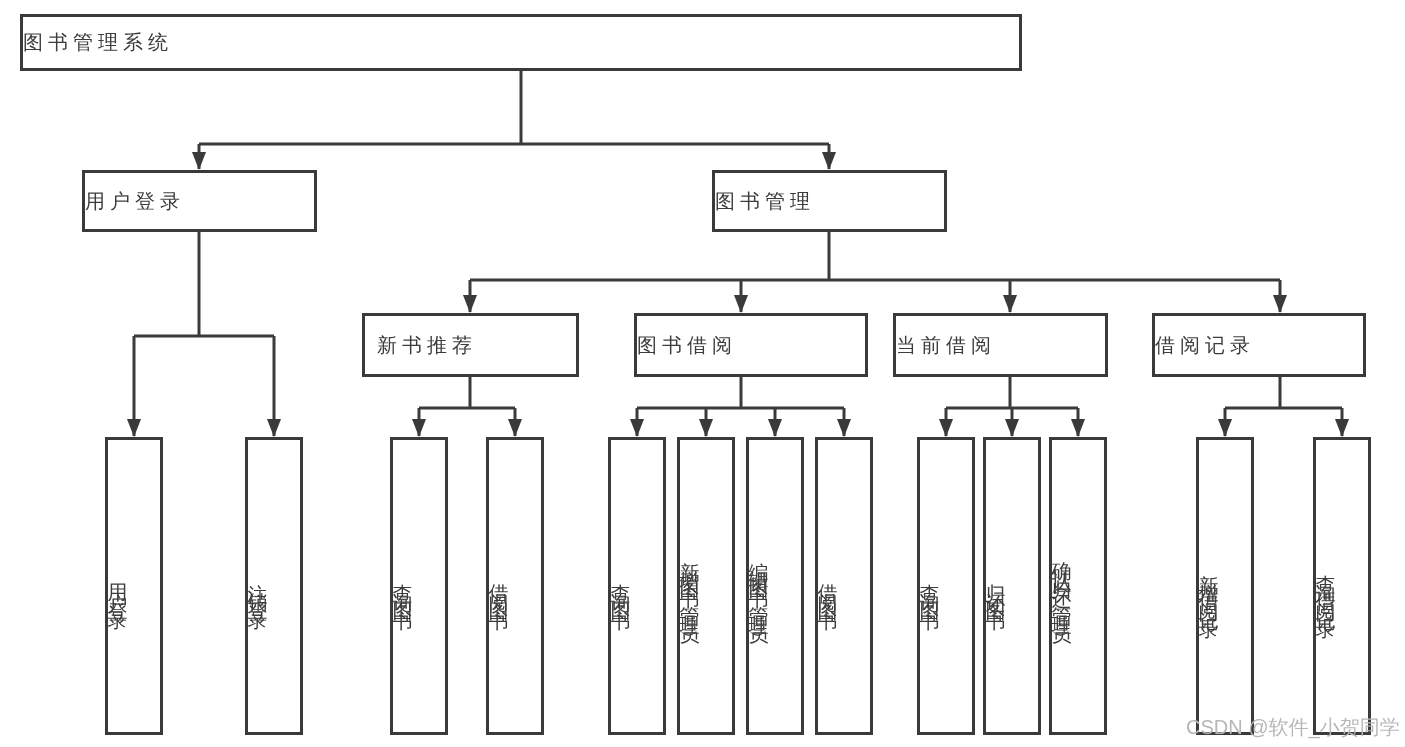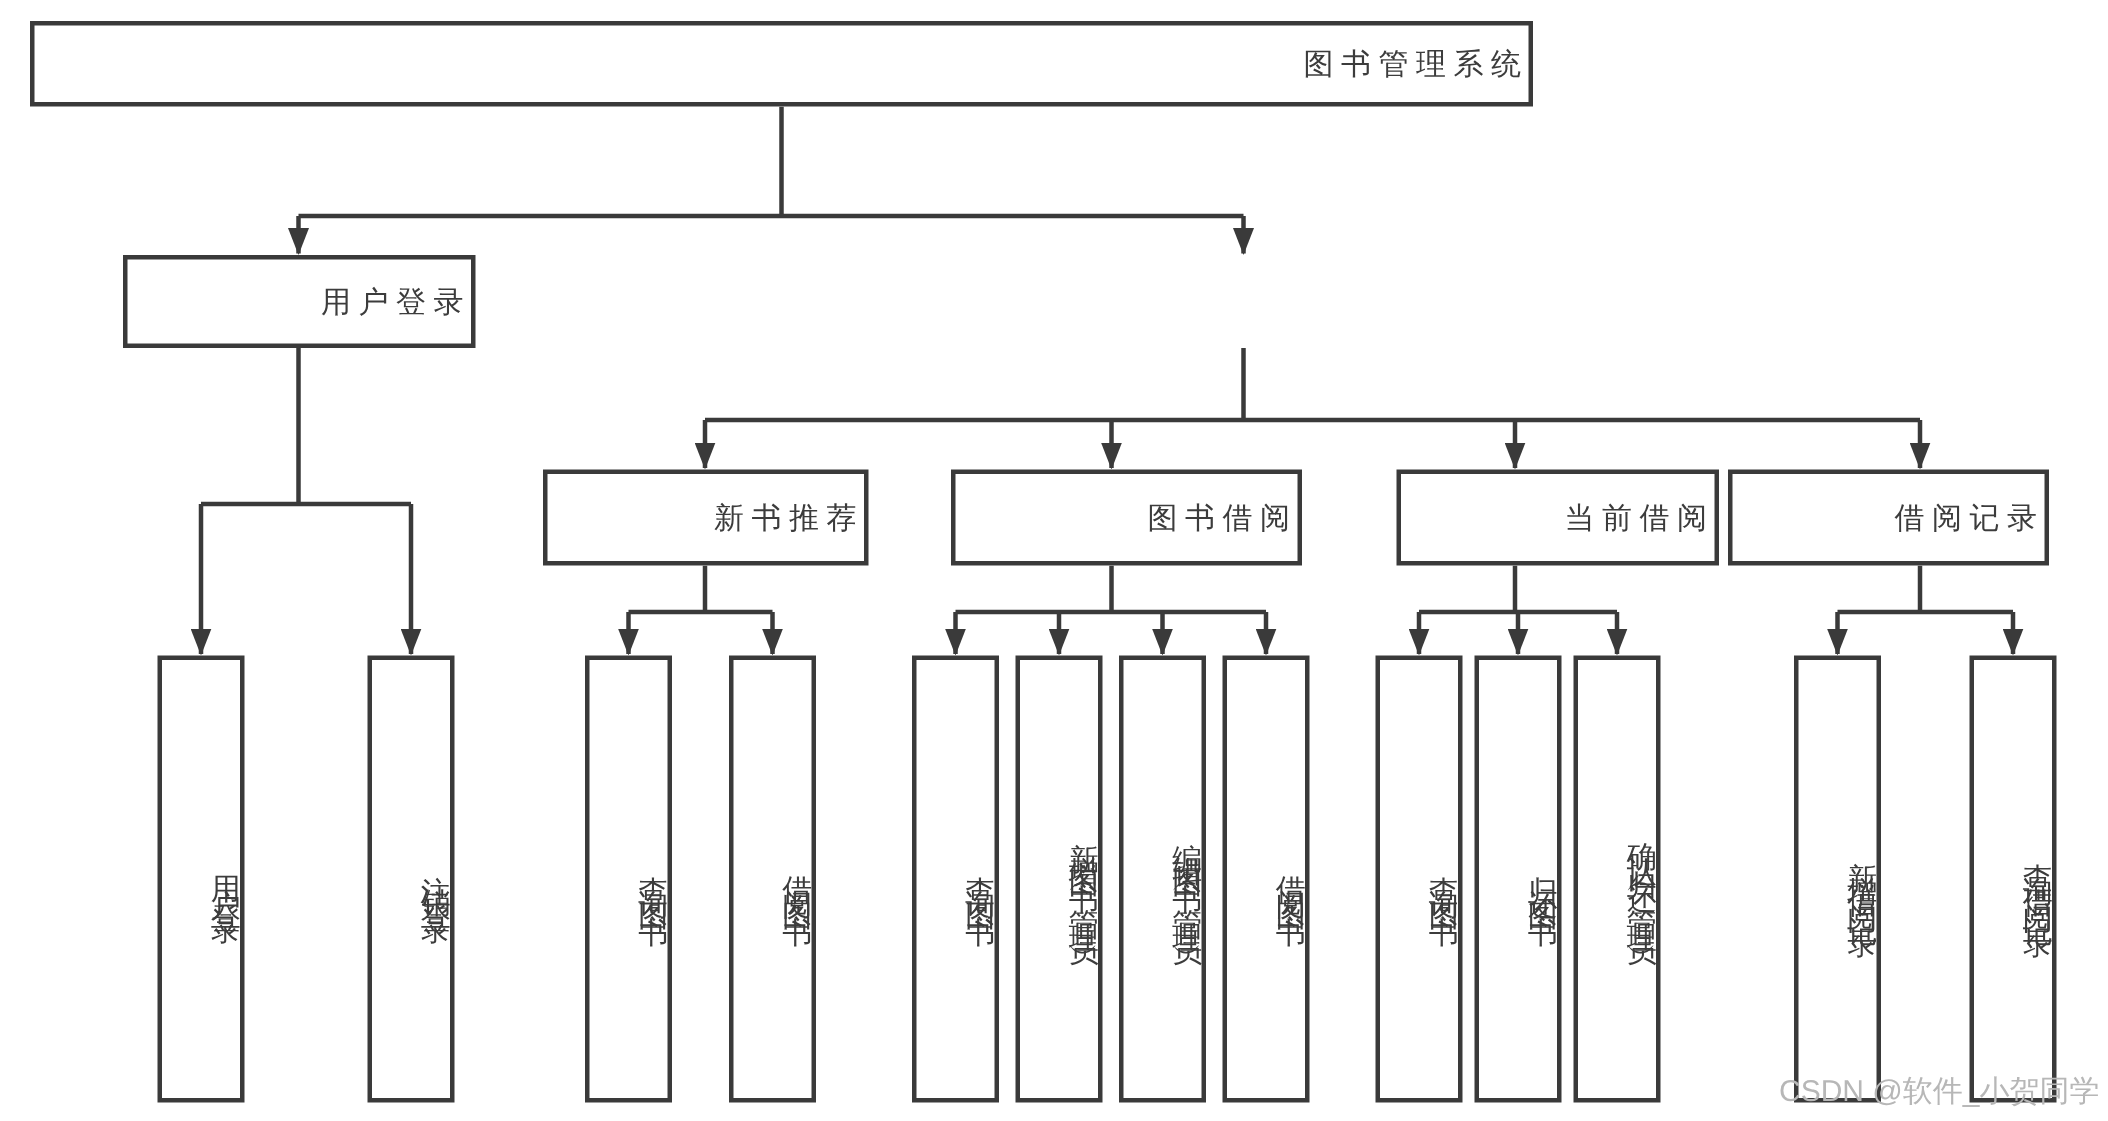--- a/index.html
+++ b/index.html
@@ -21,21 +21,21 @@
   .connectors .stroke path,
   .connectors .stroke line { stroke: var(--line); stroke-width: 3; fill: none; }
   .connectors marker path { fill: var(--line); }
   .node {
     position: absolute;
     box-sizing: border-box;
     background: var(--background);
     border: 3px solid var(--line);
     display: flex;
     align-items: center;
-    justify-content: flex-end;
+    justify-content: flex-start;
     color: var(--text);
   }
   .hlabel {
     font-size: 20px;
     letter-spacing: 5px;
     white-space: nowrap;
     color: var(--text);
   }
   .root  { left: 20px;  top: 14px;  width: 1002px; height: 57px; }
   .lvl1  { top: 170px;  height: 62px; width: 235px; }
@@ -115,28 +115,31 @@
     </g>
   </svg>
 
   <div class="node root">
     <span class="hlabel">图书管理系统</span>
   </div>
 
   <div class="node lvl1" style="left:82px;">
     <span class="hlabel">用户登录</span>
   </div>
+  <div class="node lvl1" style="left:712px;">
+    <span class="hlabel">图书管理</span>
+  </div>
 
   <div class="node lvl2" style="left:362px;width:217px;padding-left:12px;">
     <span class="hlabel">新书推荐</span>
   </div>
   <div class="node lvl2" style="left:634px;width:234px;">
     <span class="hlabel">图书借阅</span>
   </div>
-  <div class="node lvl2" style="left:931px;width:215px;">
+  <div class="node lvl2" style="left:893px;width:215px;">
     <span class="hlabel">当前借阅</span>
   </div>
   <div class="node lvl2" style="left:1152px;width:214px;">
     <span class="hlabel">借阅记录</span>
   </div>
 
   <div class="node leaf" style="left:105px;">
     <span class="vtext">用户登录</span>
   </div>
   <div class="node leaf" style="left:245px;">

